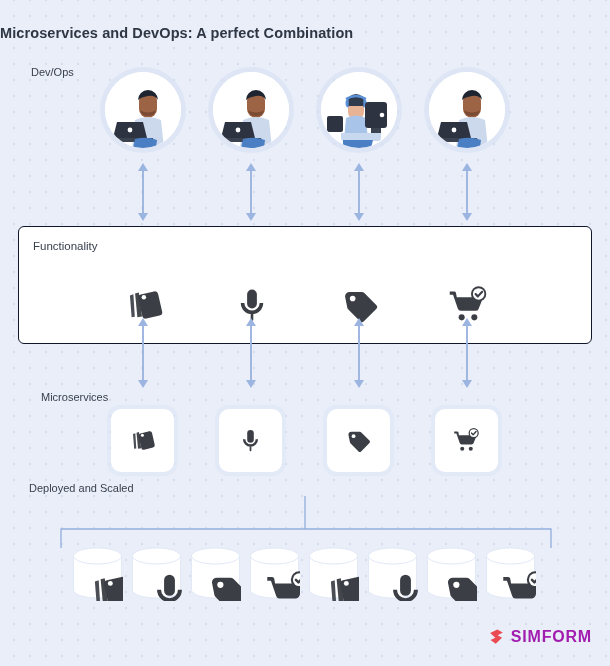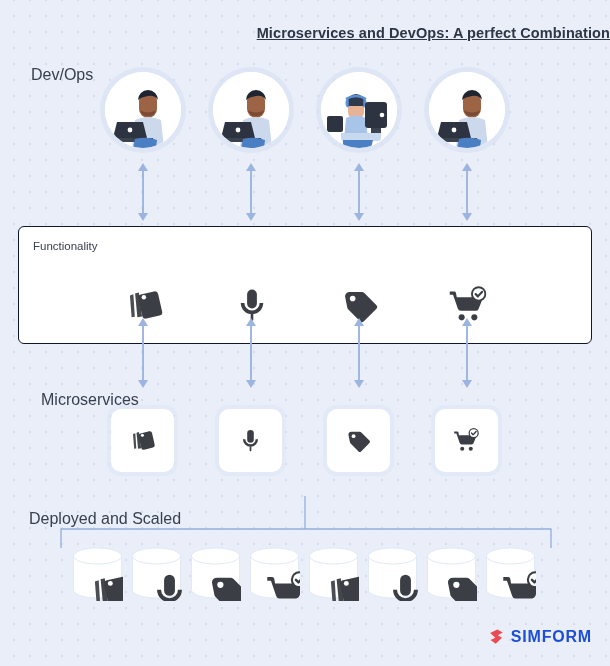--- a/index.html
+++ b/index.html
@@ -18,38 +18,37 @@
     font-family: "Liberation Sans", sans-serif;
     -webkit-font-smoothing: antialiased;
   }
 
   
   .title {
     position: absolute;
     top: 25px;
     left: 0;
     width: 610px;
-    text-align: right;
+    text-align: left;
     font-size: 14.5px;
     font-weight: bold;
     color: #2f3744;
     letter-spacing: .1px;
-    text-decoration: underline;
   }
 
   
   .sec-label {
     position: absolute;
-    font-size: 16px;
+    font-size: 11px;
     color: #39414e;
     white-space: nowrap;
   }
   #label-devops   { left: 31px; top: 66px; }
   #label-micro    { left: 29px; top: 391px; margin-left: 12px; }
-  #label-deployed { left: 29px; top: 510px; text-align: center; }
+  #label-deployed { left: 29px; top: 482px; text-align: center; }
 
   
   .avatar {
     position: absolute;
     width: 76px;
     height: 76px;
     top: 72px;
     border-radius: 50%;
     background: #ffffff;
     box-shadow: 0 0 0 5px rgba(214,224,243,.55);
@@ -131,21 +130,21 @@
     right: 18px;
     bottom: 20px;
     display: flex;
     align-items: center;
     gap: 5px;
   }
   .logo-mark { display: block; width: 19px; height: 19px; }
   .logo-text {
     font-size: 16px;
     font-weight: bold;
-    color: #1d4ed8;
+    color: #a21caf;
     letter-spacing: .8px;
   }
 </style>
 </head>
 <body>
 
 <div class="title">Microservices and DevOps: A perfect Combination</div>
 
 <div class="sec-label" id="label-devops">Dev/Ops</div>
 <div class="sec-label" id="label-micro">Microservices</div>

